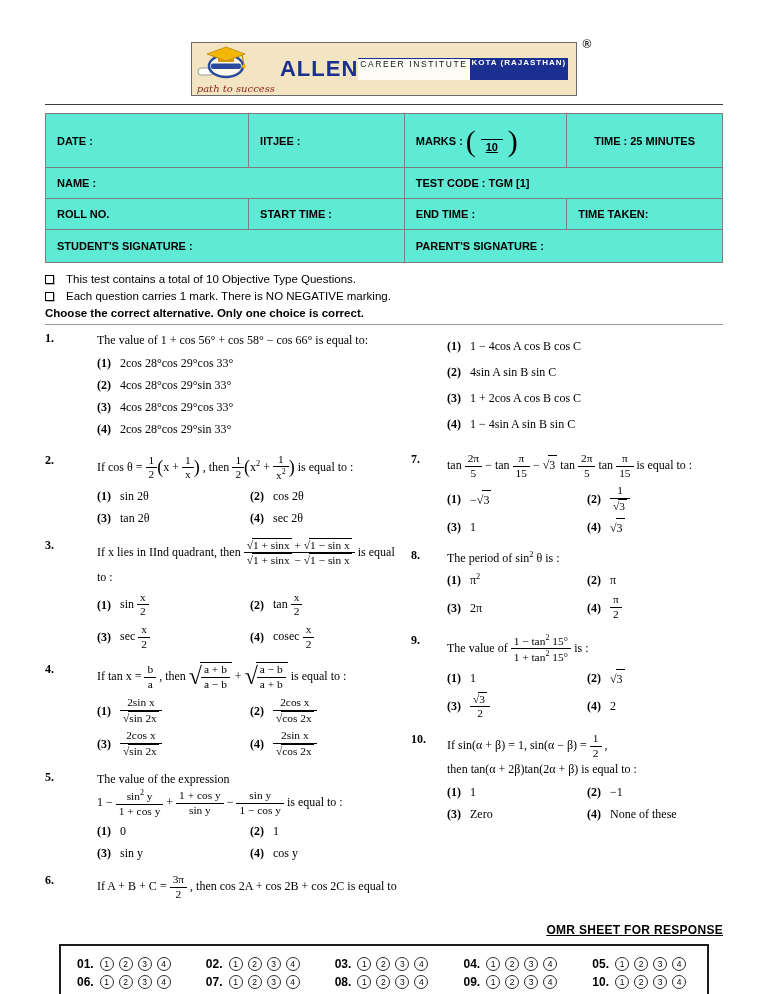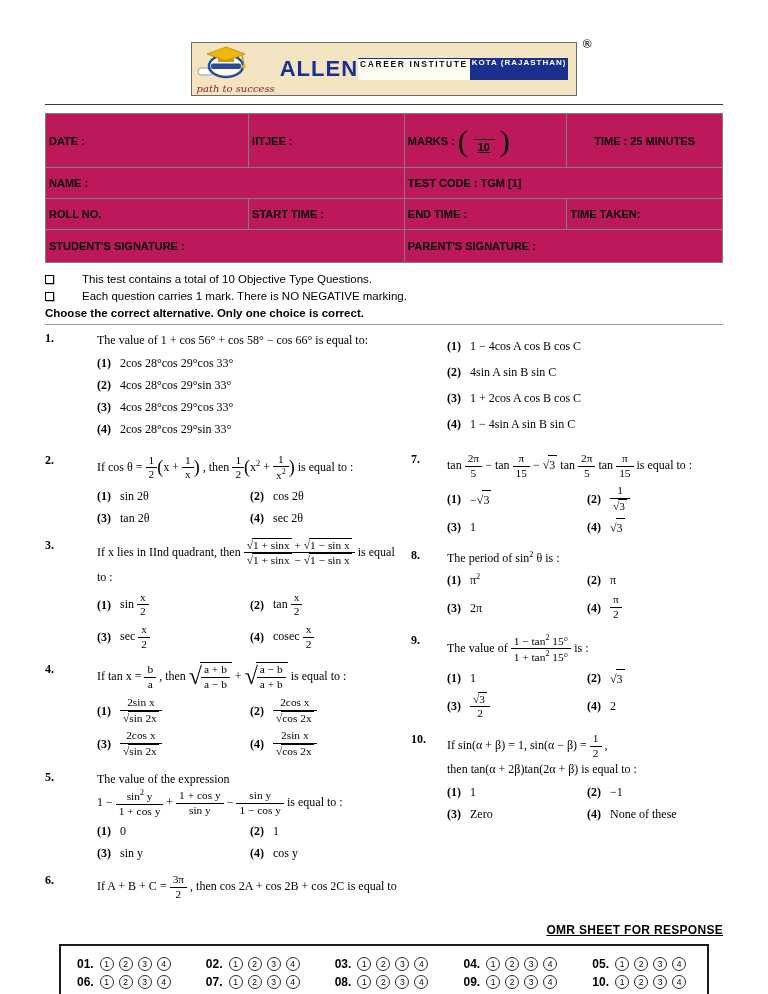--- a/index.html
+++ b/index.html
@@ -13,38 +13,38 @@
   .logo-wrap { text-align:center; height:58px; }
   .logo-box {
     display:inline-flex; align-items:center; gap:5px; position:relative;
     background:#f3e5c2; border:1px solid #6b6b6b; padding:3px 8px 3px 5px; height:54px;
   }
   .logo-reg { position:absolute; top:-6px; right:-15px; font-size:12px; font-weight:bold; color:#333; }
   .emblem { width:54px; height:42px; display:block; }
   .tagline { font-family:"DejaVu Serif", serif; font-style:italic; font-size:10px; color:#8a2323; margin-top:-4px; }
   .brand-col { display:flex; flex-direction:row; align-items:stretch; line-height:1; }
   .brand-name { font-size:22px; font-weight:900; color:#1a2f8f; letter-spacing:1px; font-family:"Liberation Sans", sans-serif; }
-  .brand-sub { font-size:8.5px; font-weight:bold; color:#111; letter-spacing:1.6px; background:#fdfdf6; border-top:1px solid #1a2f8f; padding:1px 2px; text-align:center; }
+  .brand-sub { font-size:8.5px; font-weight:normal; color:#111; letter-spacing:1.6px; background:#fdfdf6; border-top:1px solid #1a2f8f; padding:1px 2px; text-align:center; }
   .brand-loc { font-size:8px; font-weight:bold; color:#fff; background:#1a2f8f; padding:1px 2px; text-align:center; letter-spacing:1px; }
   .rule-top { border-top:1.5px solid #3c3c3c; margin:4px 0 8px 0; }
   
   table.info { width:100%; border-collapse:collapse; font-size:11px; font-weight:bold; }
-  table.info td { background:#be185d; border:1px solid #7e7e7e; padding:4px 3px; vertical-align:middle; }
+  table.info td { background:#5eead4; border:1px solid #7e7e7e; padding:4px 11px; vertical-align:middle; }
   .r1 td { height:54px; }
   .r2 td,.r3 td { height:31px; }
   .r4 td { height:33px; }
   .cell-time { text-align:center; }
   .marks-flex { display:flex; align-items:center; gap:3px; }
   .paren { font-family:"Liberation Serif", serif; font-size:30px; font-weight:400; line-height:0.9; }
   .mfrac { display:inline-block; text-align:center; margin:0 2px; }
   .mfrac .blank { display:block; width:22px; height:11px; border-bottom:1.6px solid #000; margin:0 auto; }
   .mfrac .den { display:block; font-size:11px; font-weight:bold; padding-top:1px;text-decoration:underline; }
   
   .instr { margin-top:10px; font-size:11.5px; }
-  .instr-row { display:flex; gap:28px; margin-bottom:5px; align-items:flex-start; }
+  .instr-row { display:flex; gap:12px; margin-bottom:5px; align-items:flex-start; }
   .chk { width:9px; height:9px; border:1.6px solid #000; flex:none; margin-top:2px; box-shadow:1px 1px 0 #bbb; }
   .directive { font-weight:bold; font-size:11.5px; margin:3px 0 5px 0; }
   .rule-light { border-top:1px solid #9a9a9a; margin-bottom:6px; }
   
   .qwrap { display:flex; gap:12px; font-family:"Liberation Serif", serif; font-size:12px; }
   .colL { width:354px; flex:none; }
   .colR { width:312px; flex:none; }
   .q { display:flex; margin-bottom:11px; }
   .qnum { font-weight:bold; width:52px; flex:none; }
   .colR .qnum { width:36px; }

